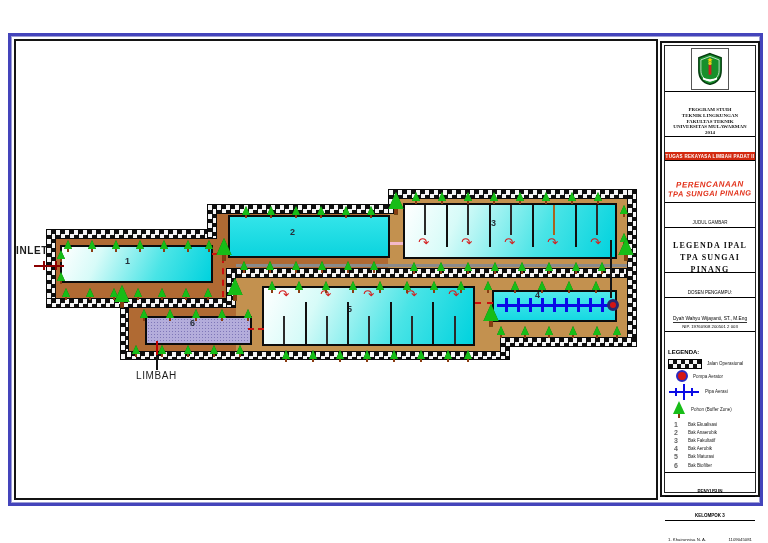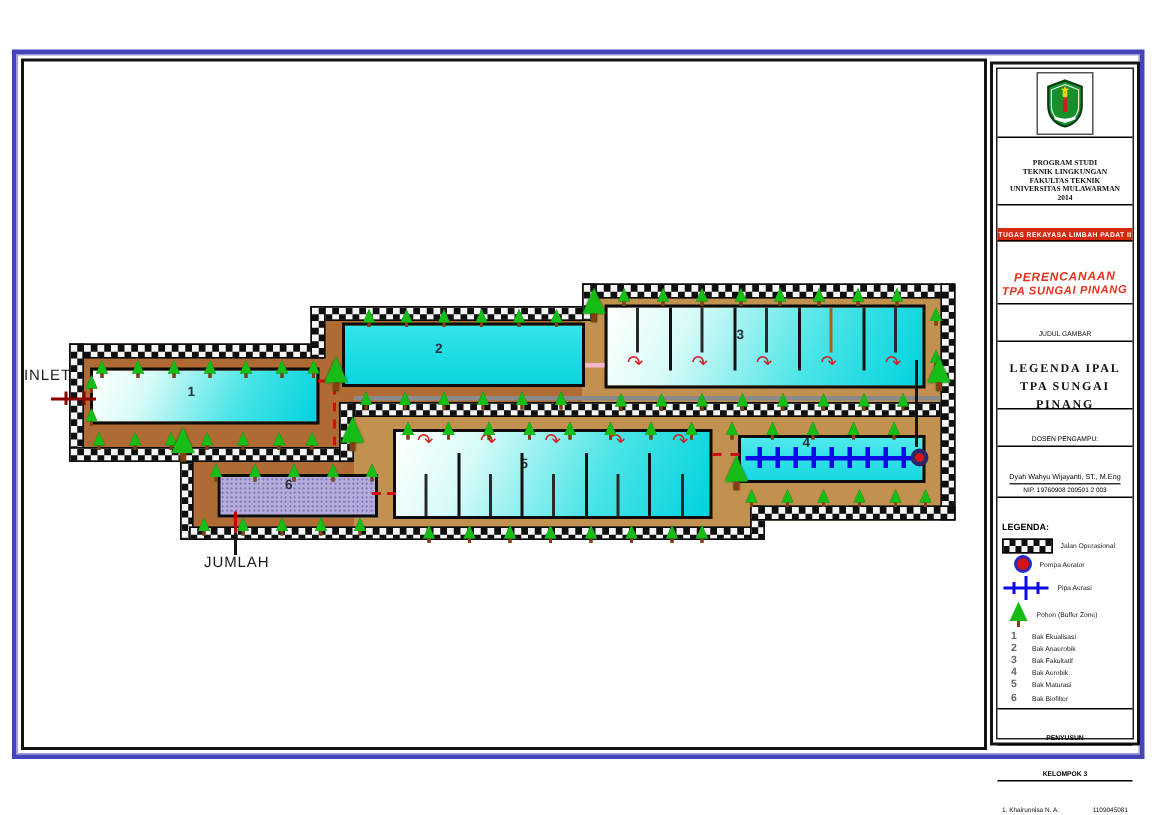--- a/index.html
+++ b/index.html
@@ -87,22 +87,22 @@
   .skala{font:700 5px "Liberation Serif",serif;letter-spacing:0.4px;margin-top:0px;}
 </style>
 </head>
 <body>
 
 <div id="stage">
   <div id="sheet"></div>
   <div id="frame"></div>
 
   <div id="plan">
-    <div class="plan-label" style="left:16px;top:245px;">INLET</div>
-    <div class="plan-label" style="left:136px;top:370px;">JUMLAH</div>
+    <div class="plan-label" style="left:16px;top:245px;font-weight:bold;">INLET</div>
+    <div class="plan-label" style="left:136px;top:370px;">LIMBAH</div>
   <div class="ground" style="position: absolute; left: 46px; top: 229px; width: 180px; height: 79px; background: rgb(176, 106, 51);"></div>
       <div class="ground" style="position: absolute; left: 120px; top: 298px; width: 160px; height: 62px; background: rgb(176, 106, 51);"></div>
       <div class="ground" style="position: absolute; left: 207px; top: 204px; width: 190px; height: 74px; background: rgb(176, 106, 51);"></div>
       <div class="ground" style="position: absolute; left: 388px; top: 189px; width: 249px; height: 89px; background: rgb(195, 145, 79);"></div>
       <div class="ground" style="position: absolute; left: 236px; top: 268px; width: 274px; height: 92px; background: rgb(195, 145, 79);"></div>
       <div class="ground" style="position: absolute; left: 500px; top: 268px; width: 137px; height: 79px; background: rgb(195, 145, 79);"></div>
       <div class="road" style="position: absolute; left: 46px; top: 229px; width: 170px; height: 10px;"></div>
       <div class="road" style="position: absolute; left: 207px; top: 204px; width: 190px; height: 10px;"></div>
       <div class="road" style="position: absolute; left: 388px; top: 189px; width: 248px; height: 10px;"></div>
       <div class="road" style="position: absolute; left: 46px; top: 229px; width: 10px; height: 79px;"></div>

